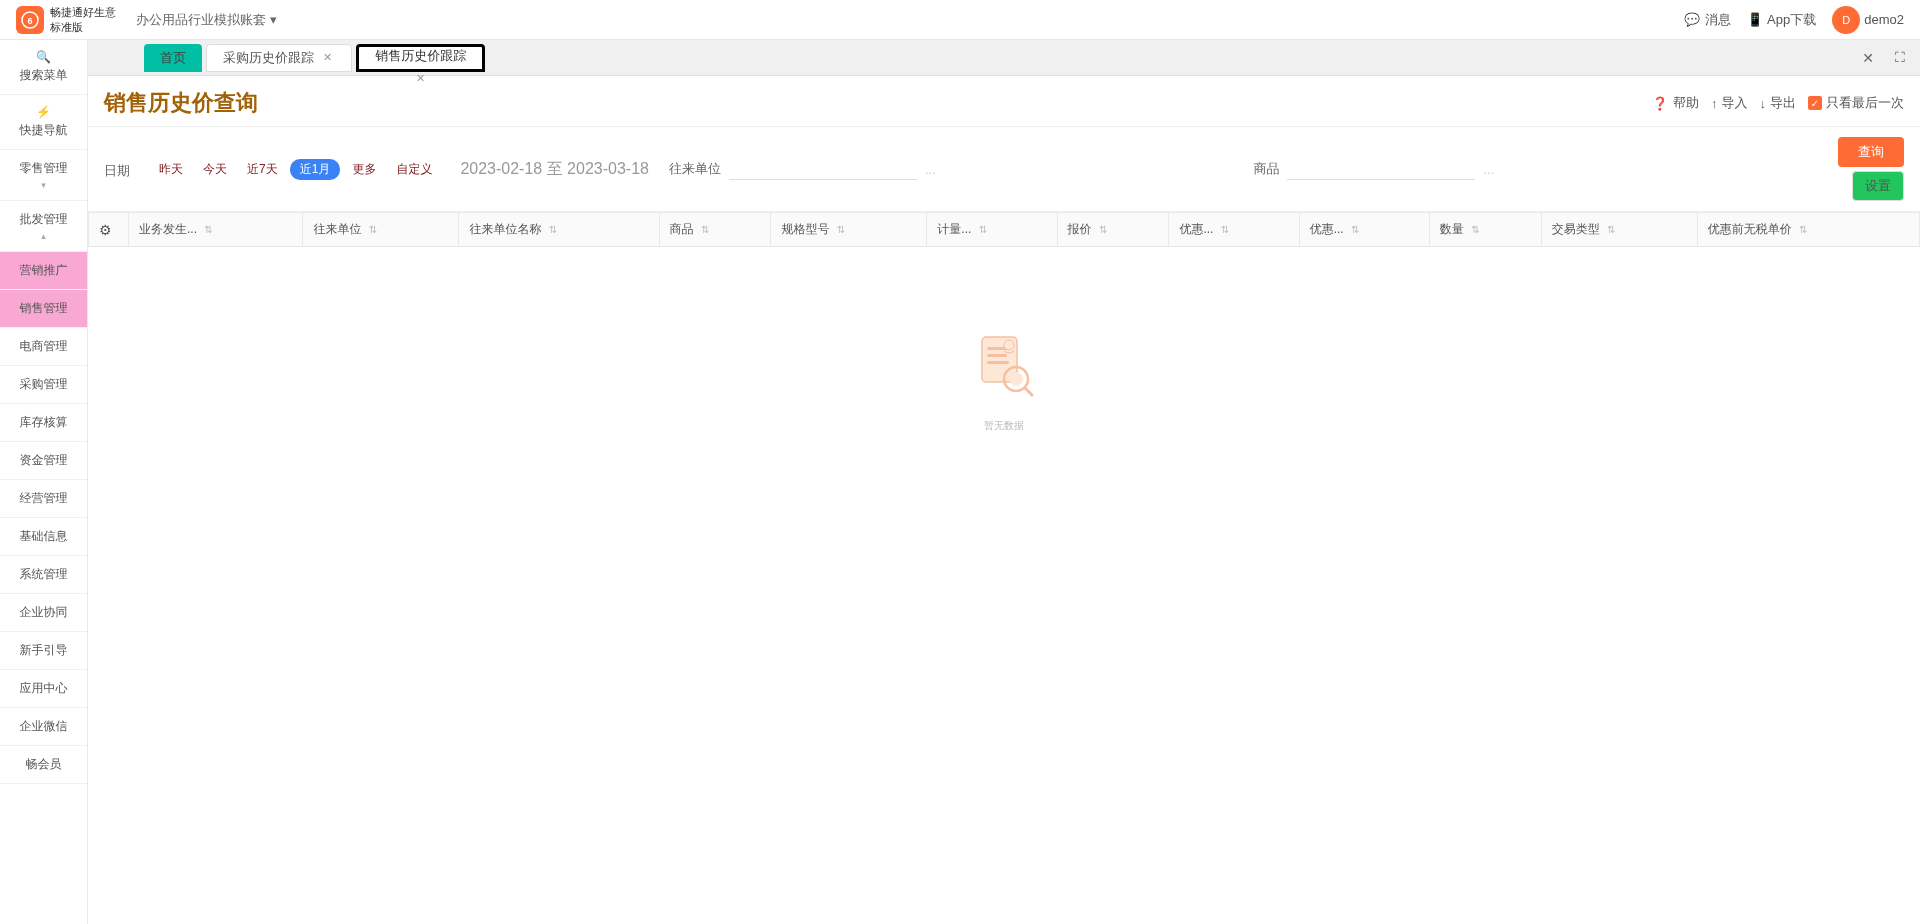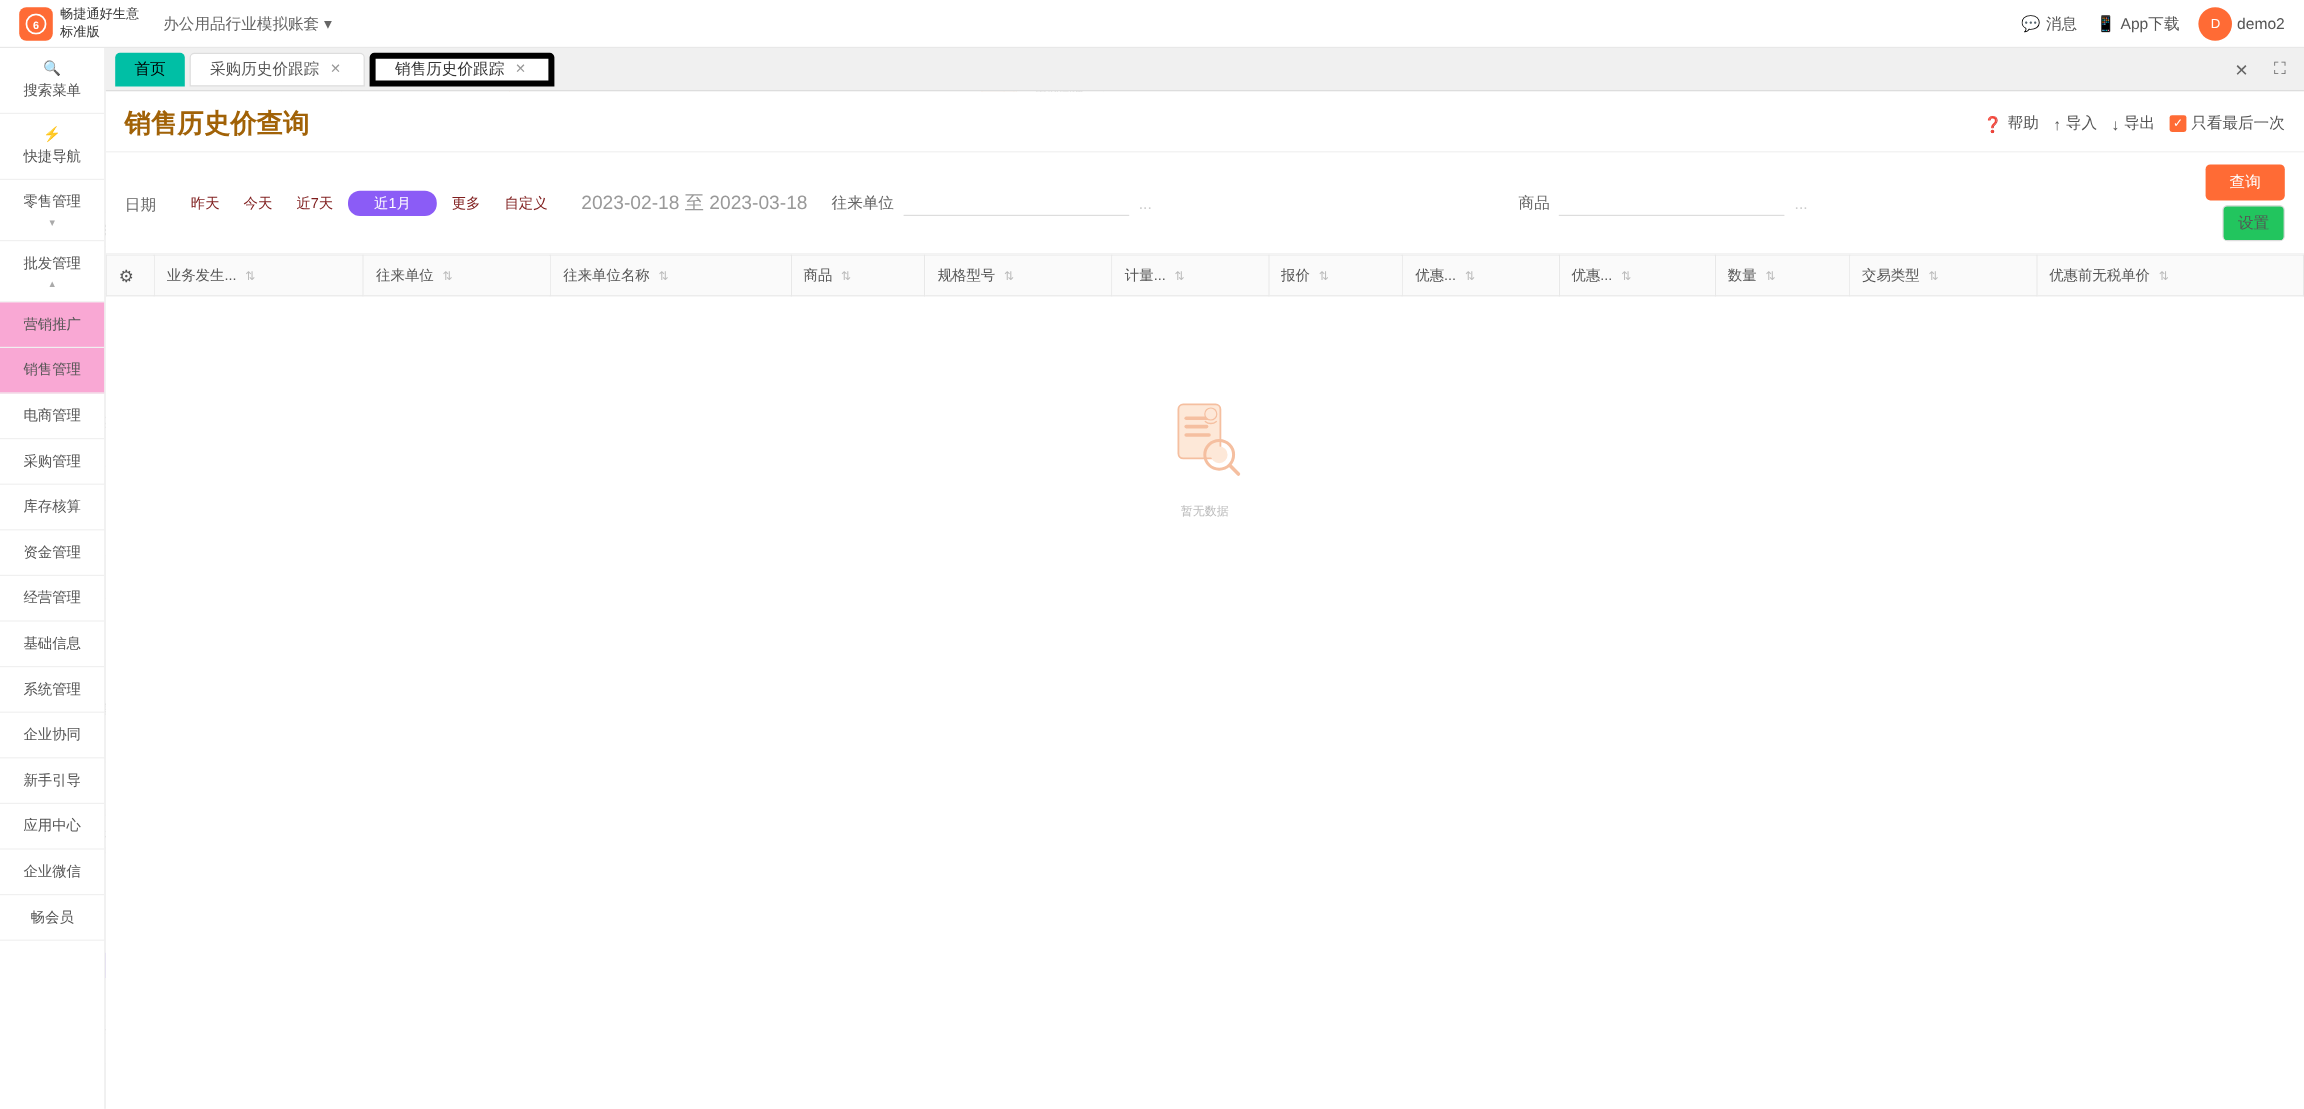--- a/index.html
+++ b/index.html
@@ -133,31 +133,33 @@
       display: flex;
       align-items: center;
       border-radius: 4px 4px 0 0;
       cursor: pointer;
       font-size: 13px;
       gap: 6px;
       white-space: nowrap;
     }
     .tab.home {
       background: #00bfa5;
-      color: #000000;
+      color: #404040;
+      margin-left: 48px;
     }
     .tab.normal {
       background: white;
       color: #555;
       border: 1px solid #ddd;
     }
     .tab.active {
       background: white;
       color: #333;
-      border: 5px solid #000000;
+      border: 3px solid #000000;
+      flex-direction: column;
     }
     .tab-close {
       font-size: 11px;
       color: #999;
       cursor: pointer;
       padding: 1px 3px;
       border-radius: 3px;
     }
     .tab-actions {
       margin-left: auto;
@@ -261,24 +263,24 @@
     .date-btn {
       padding: 2px 8px;
       border-radius: 3px;
       cursor: pointer;
       font-size: 12px;
       color: #7f1d1d;
       border: none;
       background: none;
     }
     .date-btn.active {
-      background: #8b5cf6;
+      background: #3b82f6;
       color: white;
       border-radius: 10px;
-      padding: 2px 22px;
+      padding: 2px 10px;
     }
     .date-range {
       color: #999;
       font-size: 16px;
     }
     .filter-input-group {
       display: flex;
       align-items: center;
       gap: 8px;
       flex: 1;

